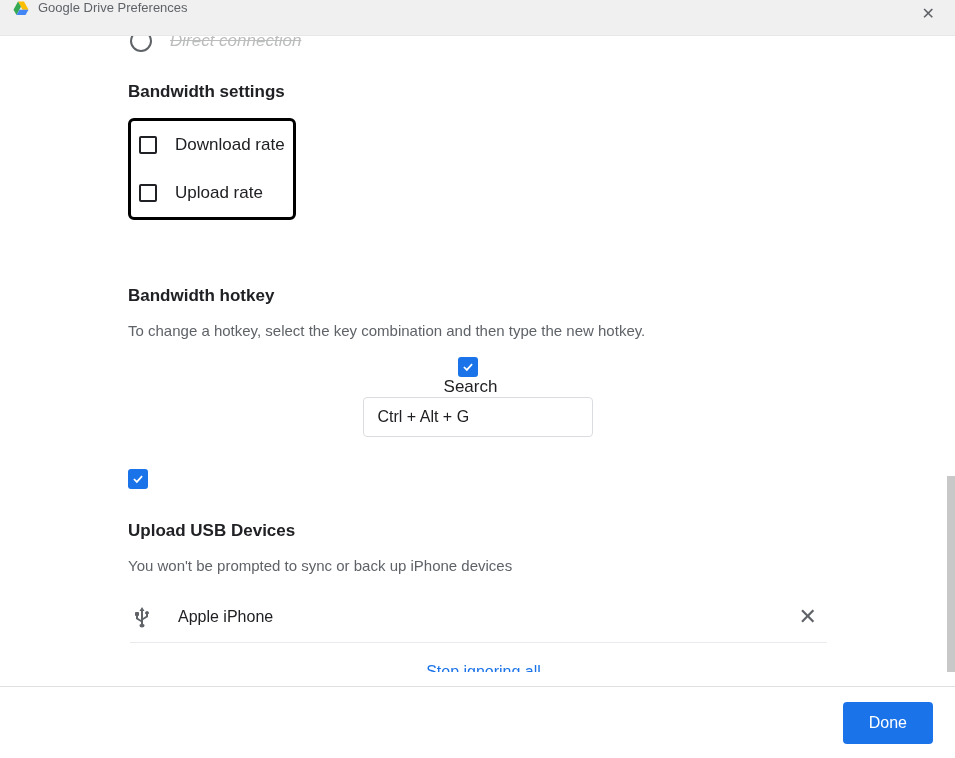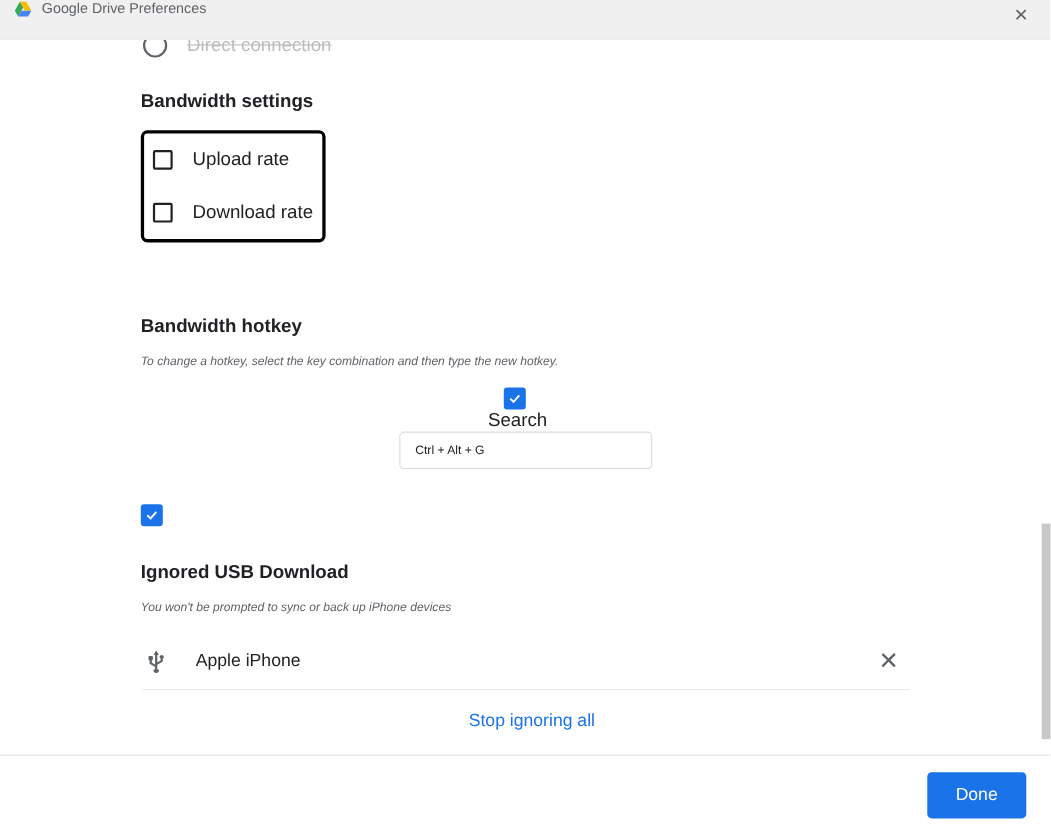--- a/index.html
+++ b/index.html
@@ -46,20 +46,21 @@
       right: 0;
       bottom: 86px;
       overflow-y: auto;
       padding: 0 128px 24px;
     }
     .radio-row {
       display: flex;
       align-items: center;
       margin-top: -6px;
       margin-bottom: 30px;
+      font-style: italic;
     }
     .radio-circle {
       width: 22px;
       height: 22px;
       border: 2px solid #5f6368;
       border-radius: 50%;
       margin-right: 18px;
       margin-left: 2px;
     }
     .radio-label {
@@ -68,24 +69,23 @@
       text-decoration: line-through;
       opacity: 0.3;
     }
     .section-heading {
       font-size: 17px;
       font-weight: 600;
       color: #202124;
       margin-bottom: 16px;
     }
     .section-desc {
-      font-size: 11px;
+      font-size: 15px;
       color: #5f6368;
       margin-bottom: 18px;
-      font-style: italic;
     }
     .highlight-box {
       border: 3px solid #000000;
       border-radius: 6px;
       padding: 14px 8px;
       margin-bottom: 34px;
       display: inline-block;
       min-width: 168px;
     }
     .checkbox-row {
@@ -136,21 +136,21 @@
     }
     .hotkey-label {
       font-size: 17px;
       color: #202124;
       margin-right: 14px;
     }
     .hotkey-input {
       border: 1px solid #dadce0;
       border-radius: 4px;
       padding: 10px 14px;
-      font-size: 11px;
+      font-size: 16px;
       color: #202124;
       min-width: 230px;
       background: #fff;
     }
     .device-row {
       display: flex;
       align-items: center;
       padding: 12px 0;
       border-bottom: 1px solid #e8eaed;
       margin-left: 2px;
@@ -237,25 +237,25 @@
   <div class="radio-row">
     <span class="radio-circle"></span>
     <span class="radio-label">Direct connection</span>
   </div>
 
   <div class="section">
     <div class="section-heading">Bandwidth settings</div>
     <div class="highlight-box">
       <div class="checkbox-row">
         <span class="checkbox-empty"></span>
-        <span class="checkbox-label">Upload rate</span>
+        <span class="checkbox-label">Download rate</span>
       </div>
       <div class="checkbox-row">
         <span class="checkbox-empty"></span>
-        <span class="checkbox-label">Download rate</span>
+        <span class="checkbox-label">Upload rate</span>
       </div>
     </div>
   </div>
 
   <div class="section">
     <div class="section-heading">Bandwidth hotkey</div>
     <div class="section-desc">To change a hotkey, select the key combination and then type the new hotkey.</div>
     <div class="hotkey-row">
       <span class="checkbox-checked">
         <svg viewBox="0 0 24 24">
@@ -271,21 +271,21 @@
     <div class="checkbox-row" style="margin-bottom:0;">
       <span class="checkbox-checked">
         <svg viewBox="0 0 24 24">
             <path d="M5 12 L10 17 L19 7" stroke="#fff" stroke-width="3" fill="none"></path>
           </svg>
       </span>
     </div>
   </div>
 
   <div class="section">
-    <div class="section-heading">Ignored USB Download</div>
+    <div class="section-heading">Upload USB Devices</div>
     <div class="section-desc">You won't be prompted to sync or back up iPhone devices</div>
     <div class="device-row">
       <span class="device-icon">
         <svg viewBox="0 0 24 24" fill="#5f6368">
           <path d="M12 2 L9.5 6 L11 6 L11 15 L8 13 L8 11 C8.5 11 9 10.5 9 10 L9 8 C9 7.5 8.5 7 8 7 L6 7 C5.5 7 5 7.5 5 8 L5 10 C5 10.5 5.5 11 6 11 L6 14 L11 17 L11 19 C10 19 9.5 19.8 9.5 20.5 C9.5 21.5 10.5 22.5 12 22.5 C13.5 22.5 14.5 21.5 14.5 20.5 C14.5 19.8 14 19 13 19 L13 15 L18 12 L18 9 C18.8 9 19 8.5 19 8 C19 7 18 6 17 6 C16 6 15 7 15 8 C15 8.5 15.2 9 16 9 L16 11 L13 13 L13 6 L14.5 6 Z"></path>
         </svg>
       </span>
       <span class="device-name">Apple iPhone</span>
       <span class="device-remove">✕</span>
     </div>

